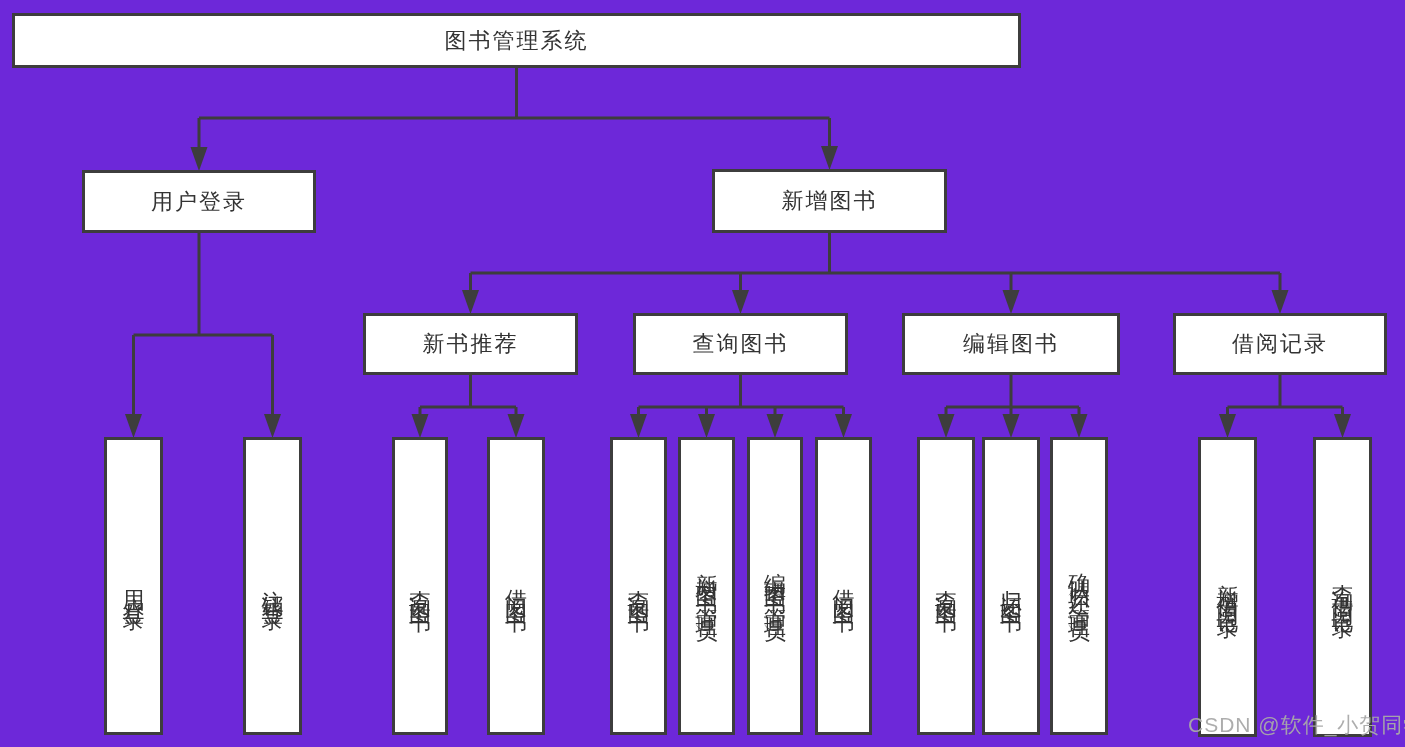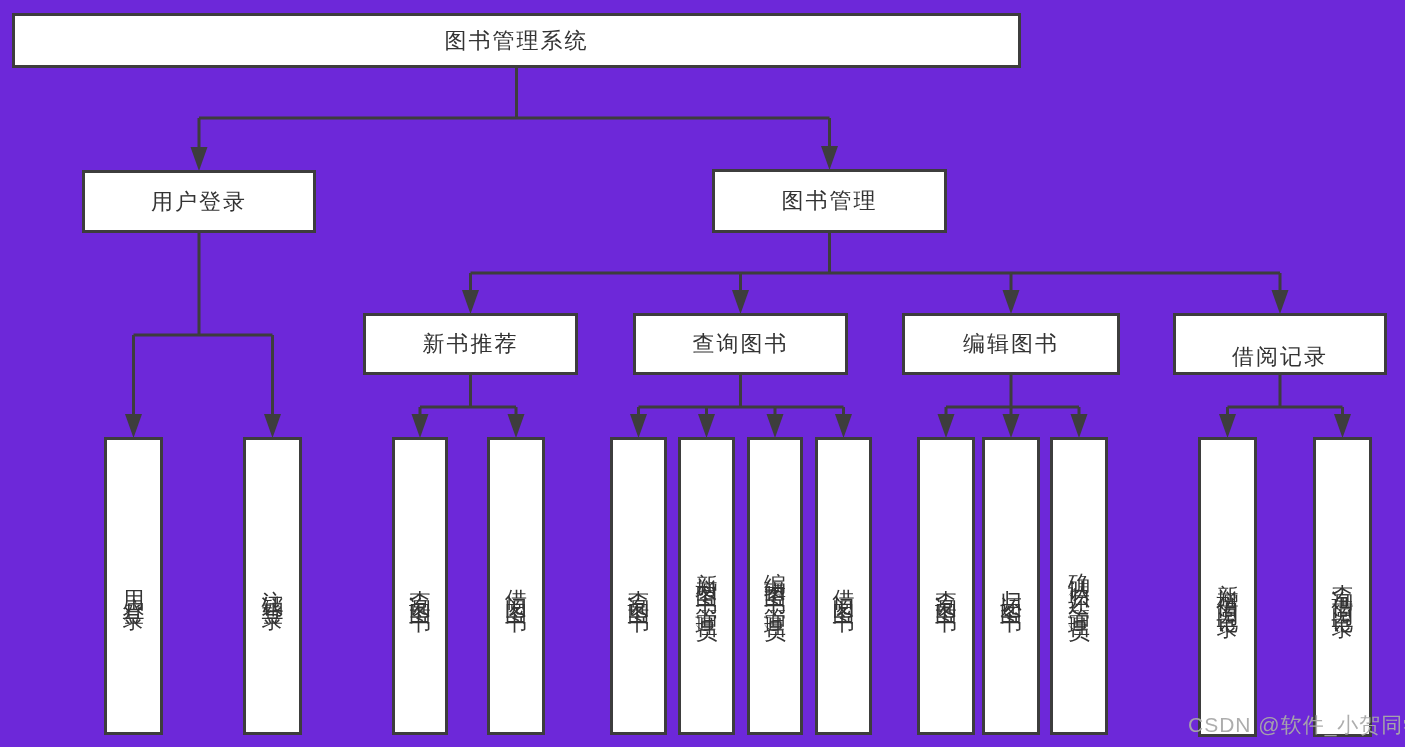--- a/index.html
+++ b/index.html
@@ -114,32 +114,32 @@
       <polygon points="1342.5,438 1334,414 1351,414" fill="#3d3d3d"></polygon>
     </svg>
   <div id="nodes">
       <div class="node horiz" style="left: 12px; top: 13px; width: 1009px; height: 55px;">
         <span>图书管理系统</span>
       </div>
       <div class="node horiz" style="left: 82px; top: 170px; width: 234px; height: 63px;">
         <span>用户登录</span>
       </div>
       <div class="node horiz" style="left: 712px; top: 169px; width: 235px; height: 64px;">
-        <span>图书管理</span>
+        <span>新增图书</span>
       </div>
       <div class="node horiz" style="left: 363px; top: 313px; width: 215px; height: 62px;">
         <span>新书推荐</span>
       </div>
       <div class="node horiz" style="left: 633px; top: 313px; width: 215px; height: 62px;">
         <span>查询图书</span>
       </div>
       <div class="node horiz" style="left: 902px; top: 313px; width: 218px; height: 62px;">
         <span>编辑图书</span>
       </div>
-      <div class="node horiz" style="left: 1173px; top: 313px; width: 214px; height: 62px; align-items: flex-end;">
+      <div class="node horiz" style="left: 1173px; top: 313px; width: 214px; height: 62px;">
         <span>借阅记录</span>
       </div>
       <div class="node vert" style="left: 104px; top: 437px; width: 59px; height: 298px;">
         <span>用户登录</span>
       </div>
       <div class="node vert" style="left: 243px; top: 437px; width: 59px; height: 298px;">
         <span>注销登录</span>
       </div>
       <div class="node vert" style="left: 392px; top: 437px; width: 56px; height: 298px;">
         <span>查询图书</span>

